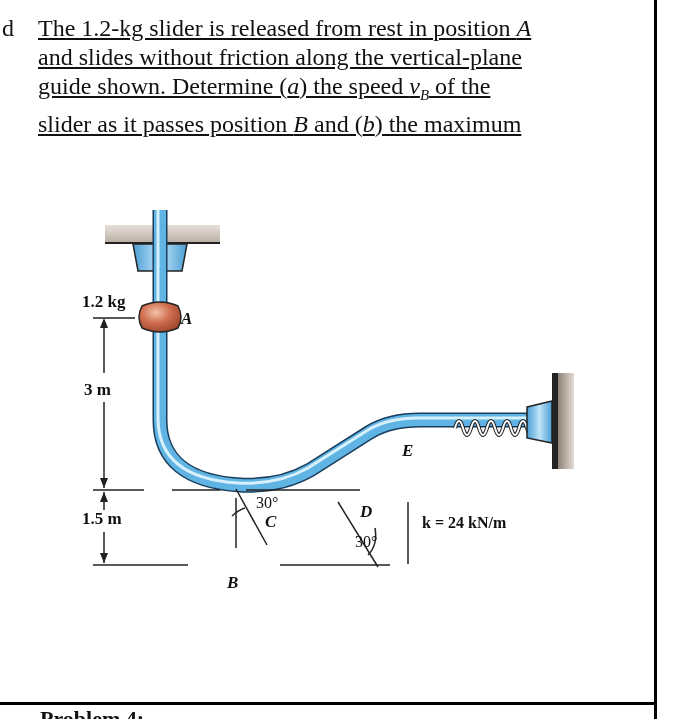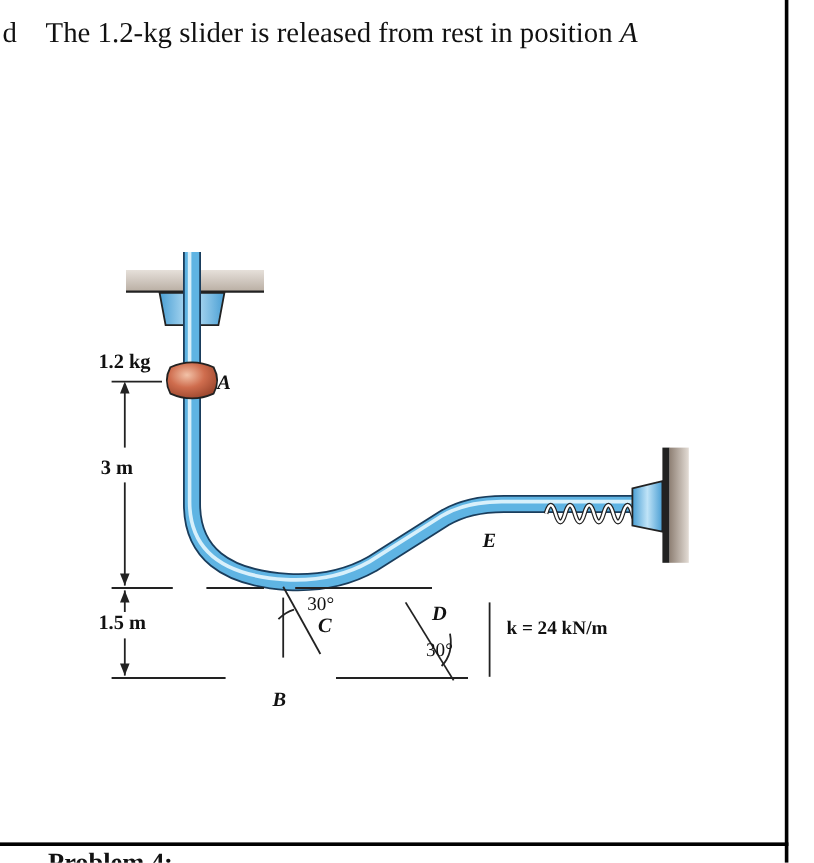--- a/index.html
+++ b/index.html
@@ -1,37 +1,40 @@
 <!DOCTYPE html>
 <html><head>
 <meta charset="utf-8">
 <style>
   html, body { margin: 0; padding: 0; background: #ffffff; }
   body { width: 678px; height: 719px; position: relative; overflow: hidden;
          font-family: "Liberation Serif", "DejaVu Serif", serif; color: #111; }
   .right-border { position: absolute; left: 654px; top: 0; width: 3px; height: 719px; background: #000; }
   .bottom-rule { position: absolute; left: 0; top: 702px; width: 657px; height: 3px; background: #000; }
   .leftover-char { position: absolute; left: 2px; top: 14px; font-size: 24px; line-height: 29px; }
-  .problem-text { position: absolute; left: 38px; top: 14px; width: 610px; font-size: 24px; line-height: 29px; }
+  .problem-text { position: absolute; left: 38px; top: 14px; width: 610px; font-size: 24px; line-height: 29px; text-decoration: underline; }
   .problem-text .line { display: block; white-space: nowrap; }
   .problem-text i { font-style: italic; }
   .next-heading { position: absolute; left: 40px; top: 704px; font-size: 22px; font-weight: bold; line-height: 30px; }
   .figure { position: absolute; left: 60px; top: 210px; width: 520px; height: 380px; }
   .figure svg text { font-family: "Liberation Serif", "DejaVu Serif", serif; }
 </style>
 </head>
 <body>
 
 <div class="right-border"></div>
 <div class="bottom-rule"></div>
 
 <div class="leftover-char">d</div>
 
 <div class="problem-text">
   <span class="line"><span>The 1.2-kg slider is released from rest in position </span><i>A</i></span>
+  <span class="line"><span>and slides without friction along the vertical-plane</span></span>
+  <span class="line"><span>guide shown. Determine (</span><i>a</i><span>) the speed </span><i>v</i><sub style="font-size:15px;"><i>B</i></sub><span> of the</span></span>
+  <span class="line"><span>slider as it passes position </span><i>B</i><span> and (</span><i>b</i><span>) the maximum</span></span>
 </div>
 
 <div class="figure">
   <svg width="520" height="380" viewBox="0 0 520 380" xmlns="http://www.w3.org/2000/svg">
     <defs>
       <linearGradient id="ceilGrad" x1="0" y1="0" x2="0" y2="1">
         <stop offset="0" stop-color="#e6e0da"></stop>
           <stop offset="1" stop-color="#b9aea3"></stop>
       </linearGradient>
       <linearGradient id="wallGrad" x1="0" y1="0" x2="1" y2="0">

